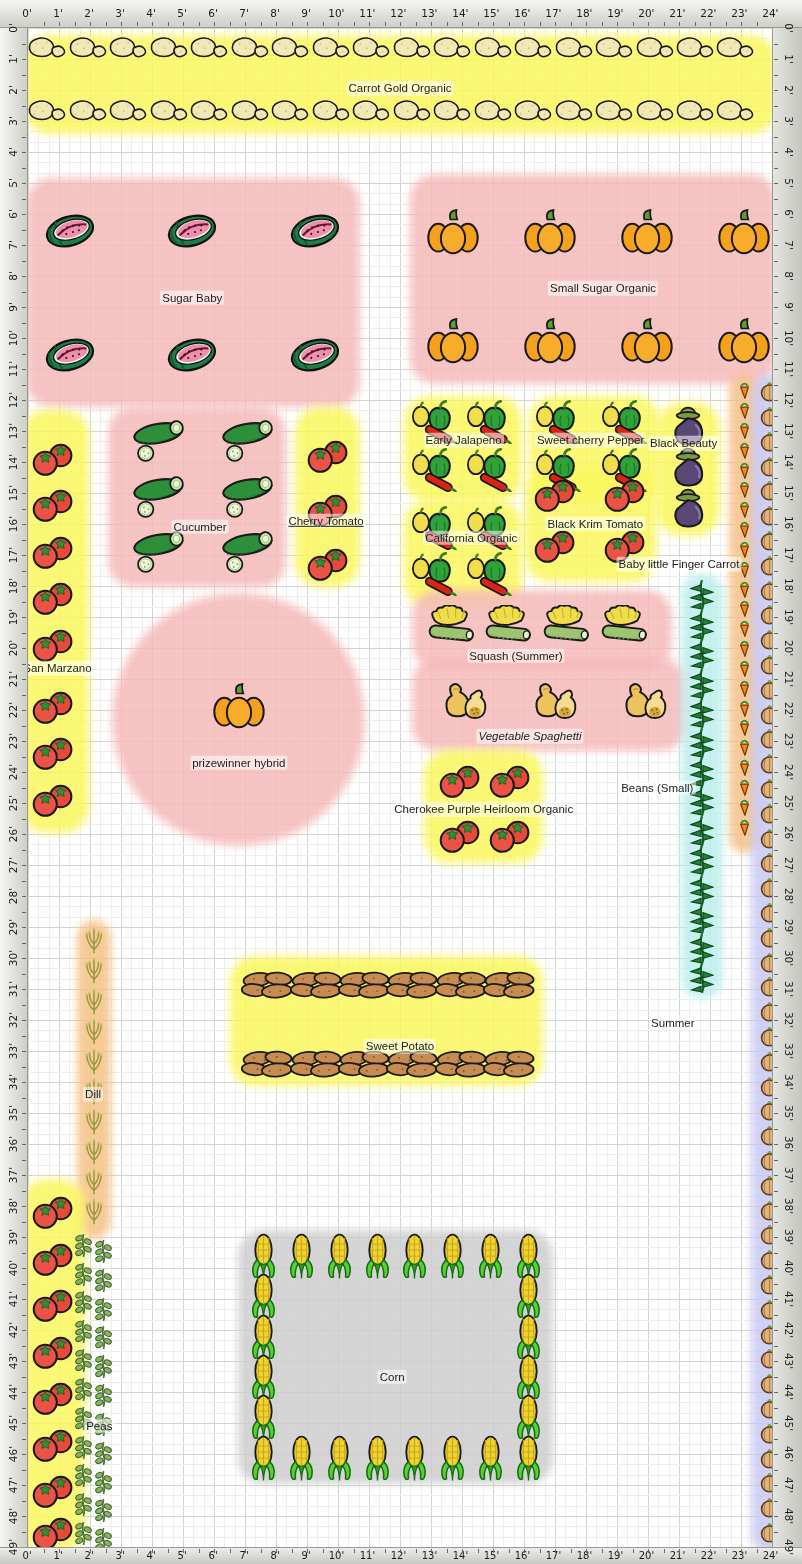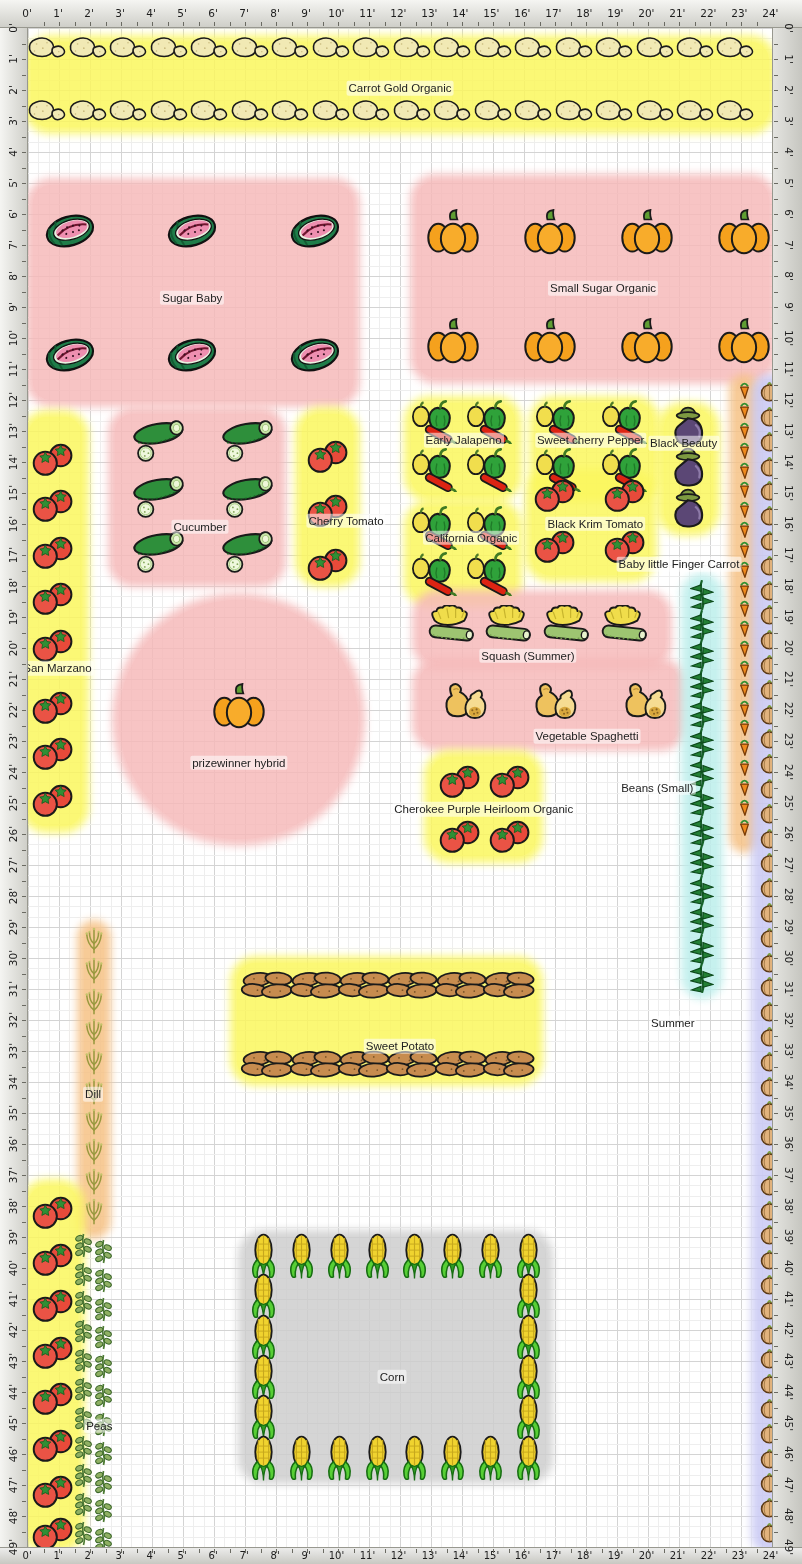--- a/index.html
+++ b/index.html
@@ -1334,21 +1334,21 @@
       <div class="bed" style="left: 274.35px; top: 385.95px; width: 51.15px; height: 165.85px; background: rgb(251, 247, 94); box-shadow: rgb(251, 247, 94) 0px 0px 9px 7px; border-radius: 18px;"></div>
       <svg class="plant" width="48" height="40" style="left: 275.77px; top: 407.8px;">
         <use href="#sym-tomato"></use>
       </svg>
       <svg class="plant" width="48" height="40" style="left: 275.77px; top: 462.05px;">
         <use href="#sym-tomato"></use>
       </svg>
       <svg class="plant" width="48" height="40" style="left: 275.77px; top: 516.3px;">
         <use href="#sym-tomato"></use>
       </svg>
-      <div class="bed-label" style="left: 318px; top: 492.9px;">Cherry Tomato</div>
+      <div class="bed-label" style="left: 298px; top: 492.9px; text-decoration: underline;">Cherry Tomato</div>
       <div class="bed" style="left: 0px; top: 389.05px; width: 54.25px; height: 409.2px; background: rgb(251, 247, 94); box-shadow: rgb(251, 247, 94) 0px 0px 9px 7px; border-radius: 18px;"></div>
       <svg class="plant" width="48" height="40" style="left: 0.8px; top: 410.9px;">
         <use href="#sym-tomato"></use>
       </svg>
       <svg class="plant" width="48" height="40" style="left: 0.8px; top: 457.4px;">
         <use href="#sym-tomato"></use>
       </svg>
       <svg class="plant" width="48" height="40" style="left: 0.8px; top: 503.9px;">
         <use href="#sym-tomato"></use>
       </svg>
@@ -1379,32 +1379,32 @@
       </svg>
       <svg class="plant" width="58" height="40" style="left: 453.36px; top: 576.75px;">
         <use href="#sym-squash"></use>
       </svg>
       <svg class="plant" width="58" height="40" style="left: 511.02px; top: 576.75px;">
         <use href="#sym-squash"></use>
       </svg>
       <svg class="plant" width="58" height="40" style="left: 568.68px; top: 576.75px;">
         <use href="#sym-squash"></use>
       </svg>
-      <div class="bed-label" style="left: 500px; top: 627.75px;">Squash (Summer)</div>
+      <div class="bed-label" style="left: 488px; top: 627.75px;">Squash (Summer)</div>
       <div class="bed" style="left: 390.6px; top: 637.05px; width: 260.4px; height: 79.05px; background: rgb(246, 186, 186); box-shadow: rgb(246, 186, 186) 0px 0px 9px 7px; border-radius: 18px;"></div>
       <svg class="plant" width="52" height="43" style="left: 408px; top: 652.75px;">
         <use href="#sym-spaghetti"></use>
       </svg>
       <svg class="plant" width="52" height="43" style="left: 497.9px; top: 652.75px;">
         <use href="#sym-spaghetti"></use>
       </svg>
       <svg class="plant" width="52" height="43" style="left: 587.8px; top: 652.75px;">
         <use href="#sym-spaghetti"></use>
       </svg>
-      <div class="bed-label" style="left: 559px; top: 708.35px;">Vegetable Spaghetti</div>
+      <div class="bed-label" style="left: 502px; top: 708.35px; font-style: italic;">Vegetable Spaghetti</div>
       <div class="bed" style="left: 403px; top: 728.5px; width: 105.4px; height: 99.2px; background: rgb(251, 247, 94); box-shadow: rgb(251, 247, 94) 0px 0px 9px 7px; border-radius: 18px;"></div>
       <svg class="plant" width="48" height="40" style="left: 408.45px; top: 733.3px;">
         <use href="#sym-tomato"></use>
       </svg>
       <svg class="plant" width="48" height="40" style="left: 458.05px; top: 733.3px;">
         <use href="#sym-tomato"></use>
       </svg>
       <svg class="plant" width="48" height="40" style="left: 408.45px; top: 787.55px;">
         <use href="#sym-tomato"></use>
       </svg>

